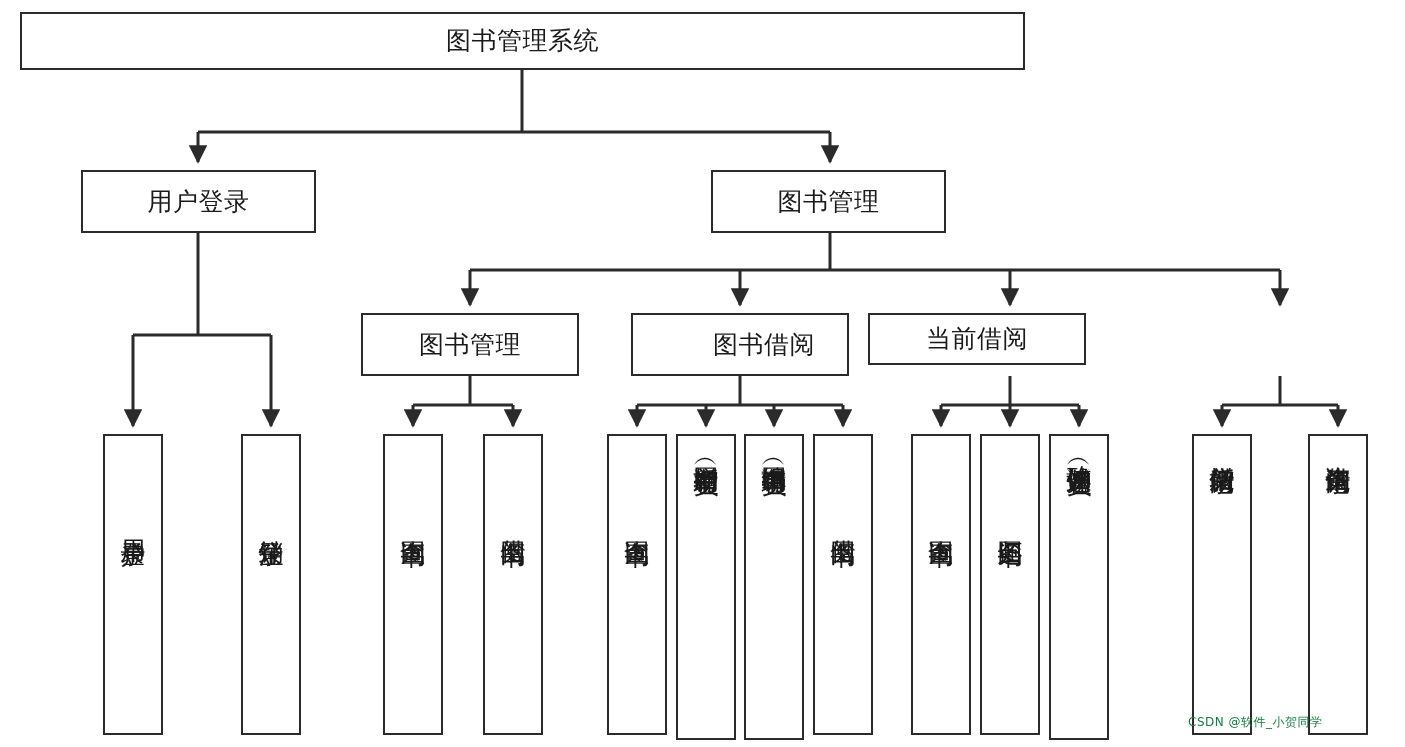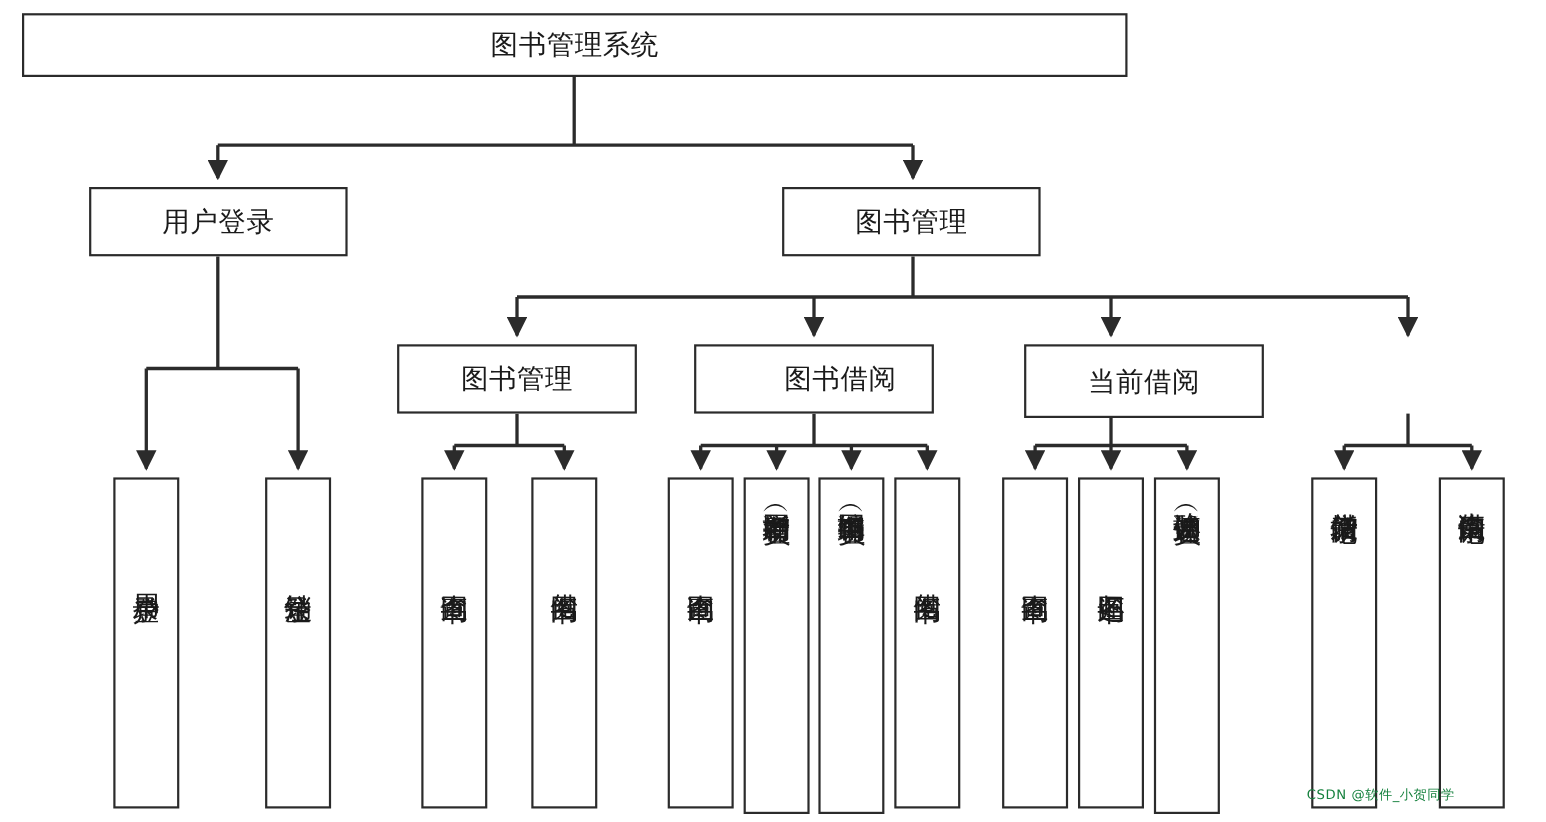--- a/index.html
+++ b/index.html
@@ -140,21 +140,21 @@
   <div class="node node-l2" style="left:711px; top:170px; width:235px; height:63px;">
     <span class="label">图书管理</span>
   </div>
 
   <div class="node node-l3" style="left:361px; top:313px; width:218px; height:63px;">
     <span class="label">图书管理</span>
   </div>
   <div class="node node-l3" style="left:631px; top:313px; width:218px; height:63px;padding-left:48px;">
     <span class="label">图书借阅</span>
   </div>
-  <div class="node node-l3" style="left:931px; top:313px; width:218px; height:67px;">
+  <div class="node node-l3" style="left:868px; top:313px; width:218px; height:52px;">
     <span class="label">当前借阅</span>
   </div>
 
   <div class="node node-leaf leaf-mid" style="left:103px; top:434px; width:60px; height:301px;">
     <span class="label">用户登录</span>
   </div>
   <div class="node node-leaf leaf-mid" style="left:241px; top:434px; width:60px; height:301px;">
     <span class="label">注销登录</span>
   </div>
 

